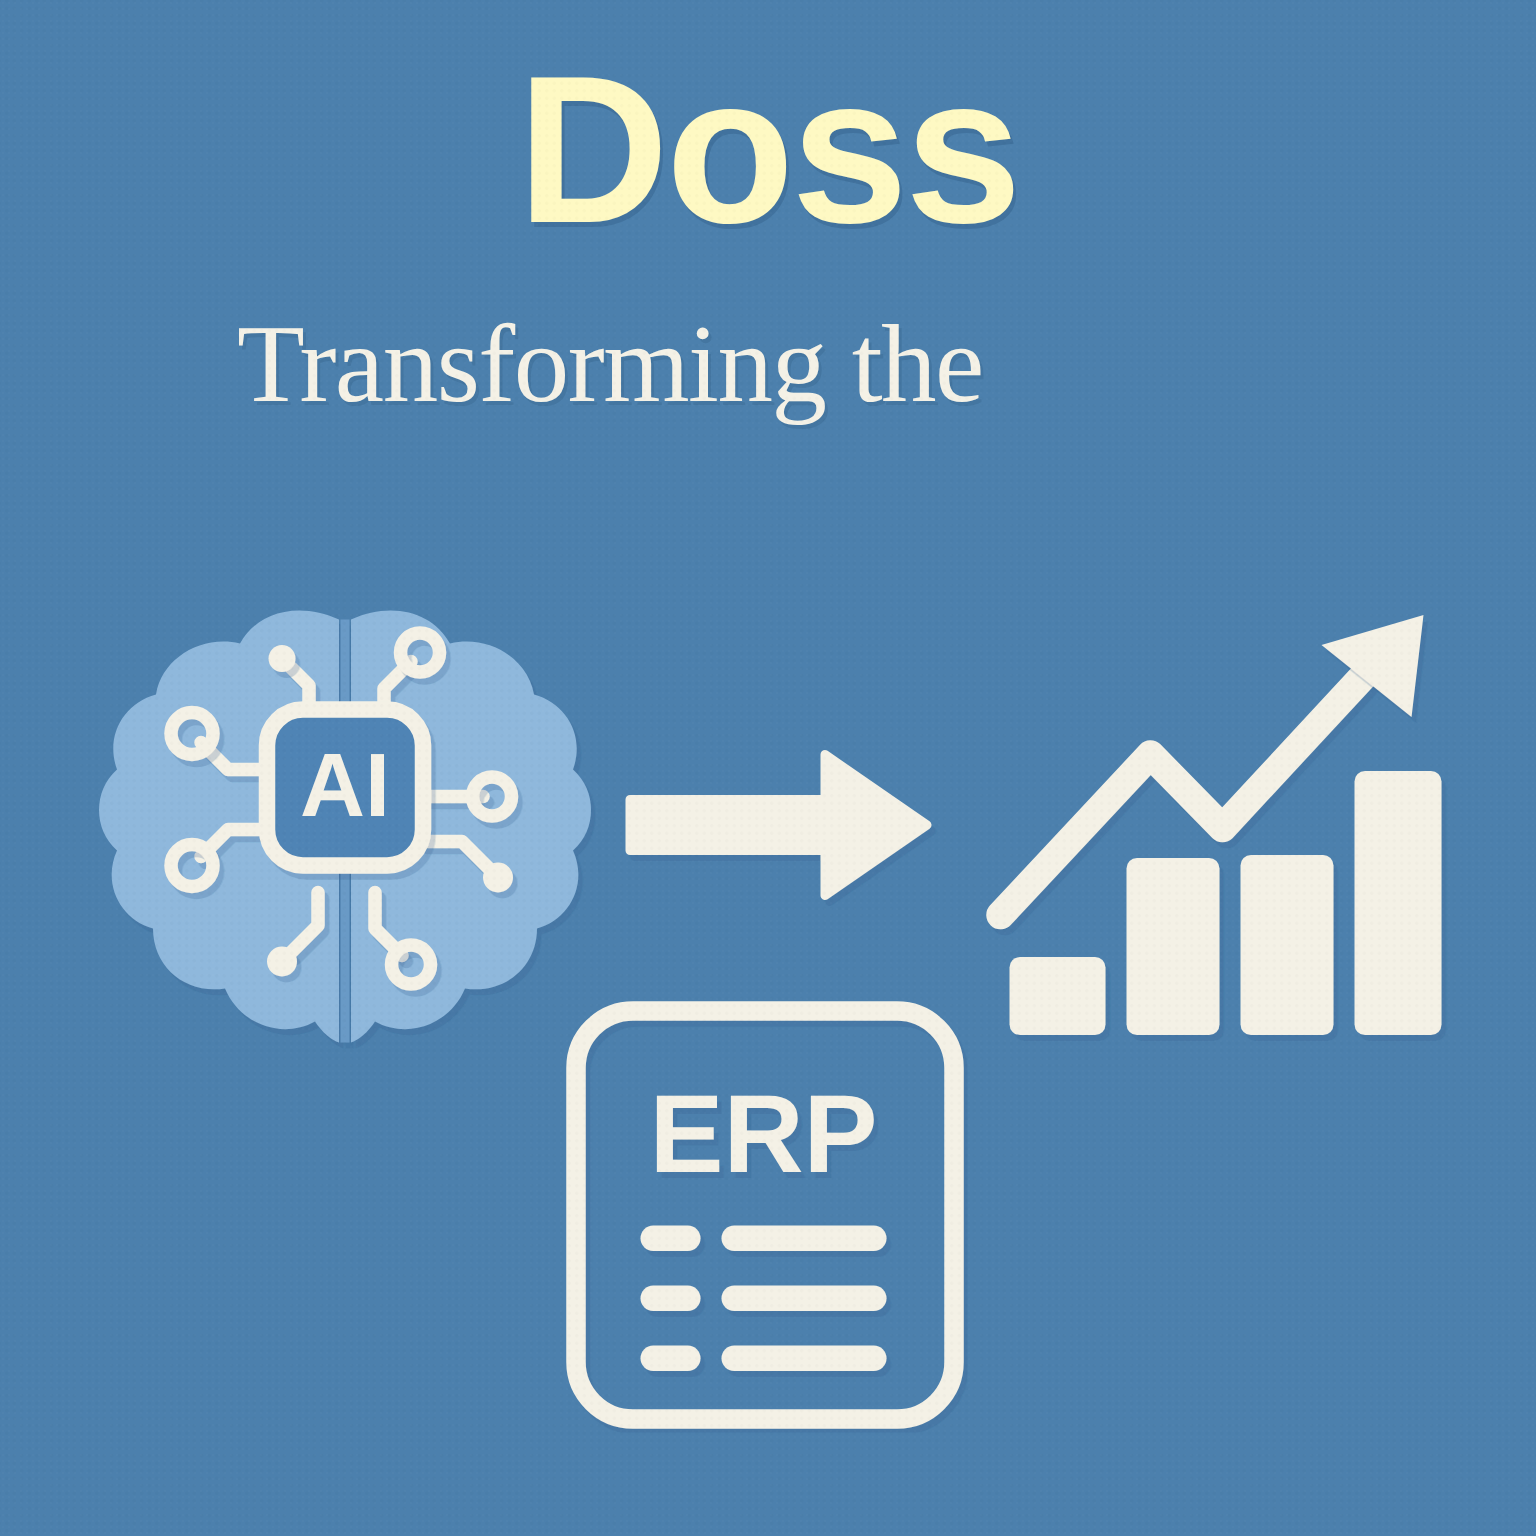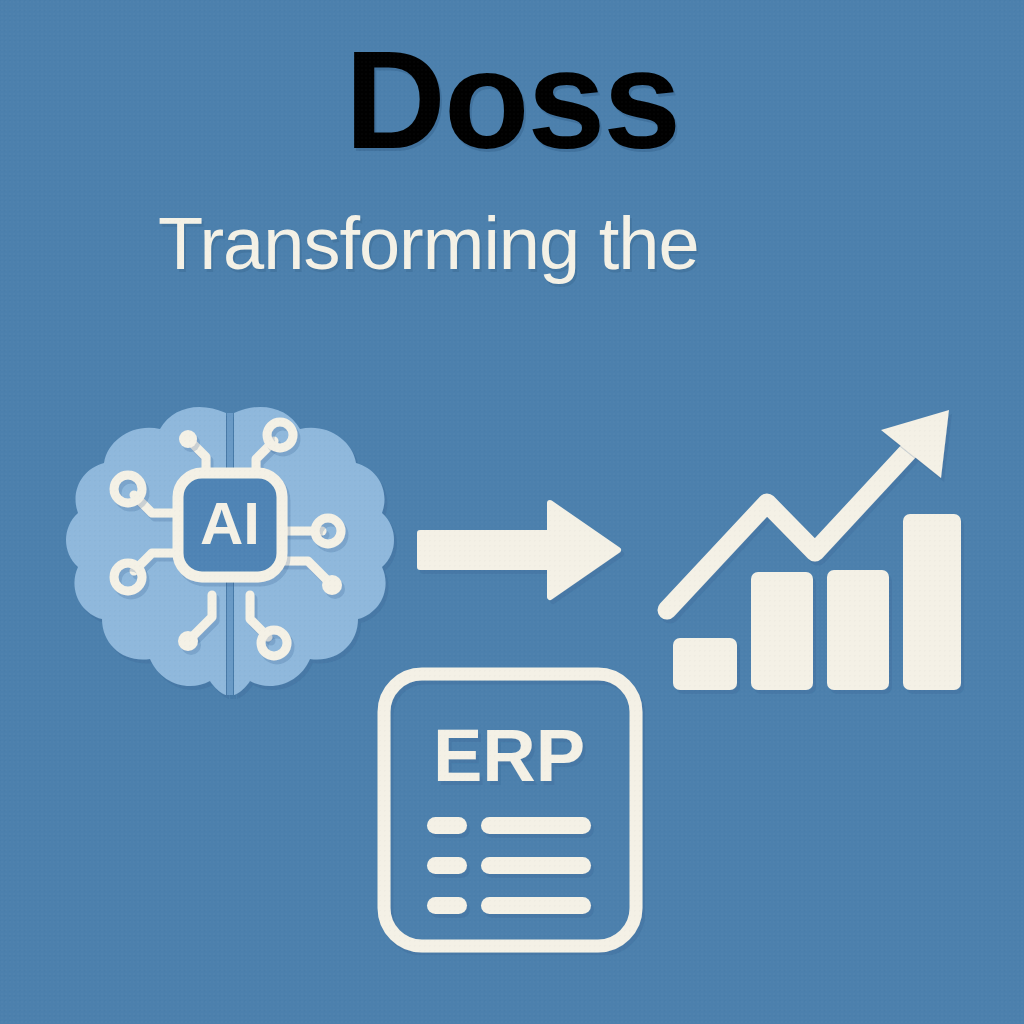--- a/index.html
+++ b/index.html
@@ -35,36 +35,36 @@
   #title {
     position: absolute;
     left: 0;
     top: 30px;
     width: 1024px;
     text-align: center;
     font-size: 140px;
     line-height: 1;
     font-weight: 700;
     letter-spacing: -2px;
-    color: #000000;
+    color: #fef9c3;
     text-shadow: 2px 3px 0 rgba(40,80,120,.28);
   }
   #subtitle {
     position: absolute;
     left: 158px;
     top: 198px;
     width: 760px;
     font-size: 74px;
     line-height: 1.24;
     font-weight: 400;
     color: #f4f1e6;
     letter-spacing: -1px;
     text-shadow: 2px 3px 0 rgba(40,80,120,.22);
   }
-  #subtitle span { display: block; }
+  #subtitle span { display: block; font-family: Liberation Serif, serif; }
 
   
   .art {
     position: absolute;
     display: block;
   }
   #brain-art   { left: 60px;  top: 395px; }
   #arrow-art   { left: 410px; top: 495px; }
   #growth-art  { left: 655px; top: 400px; }
   #doc-art     { left: 375px; top: 665px; }

